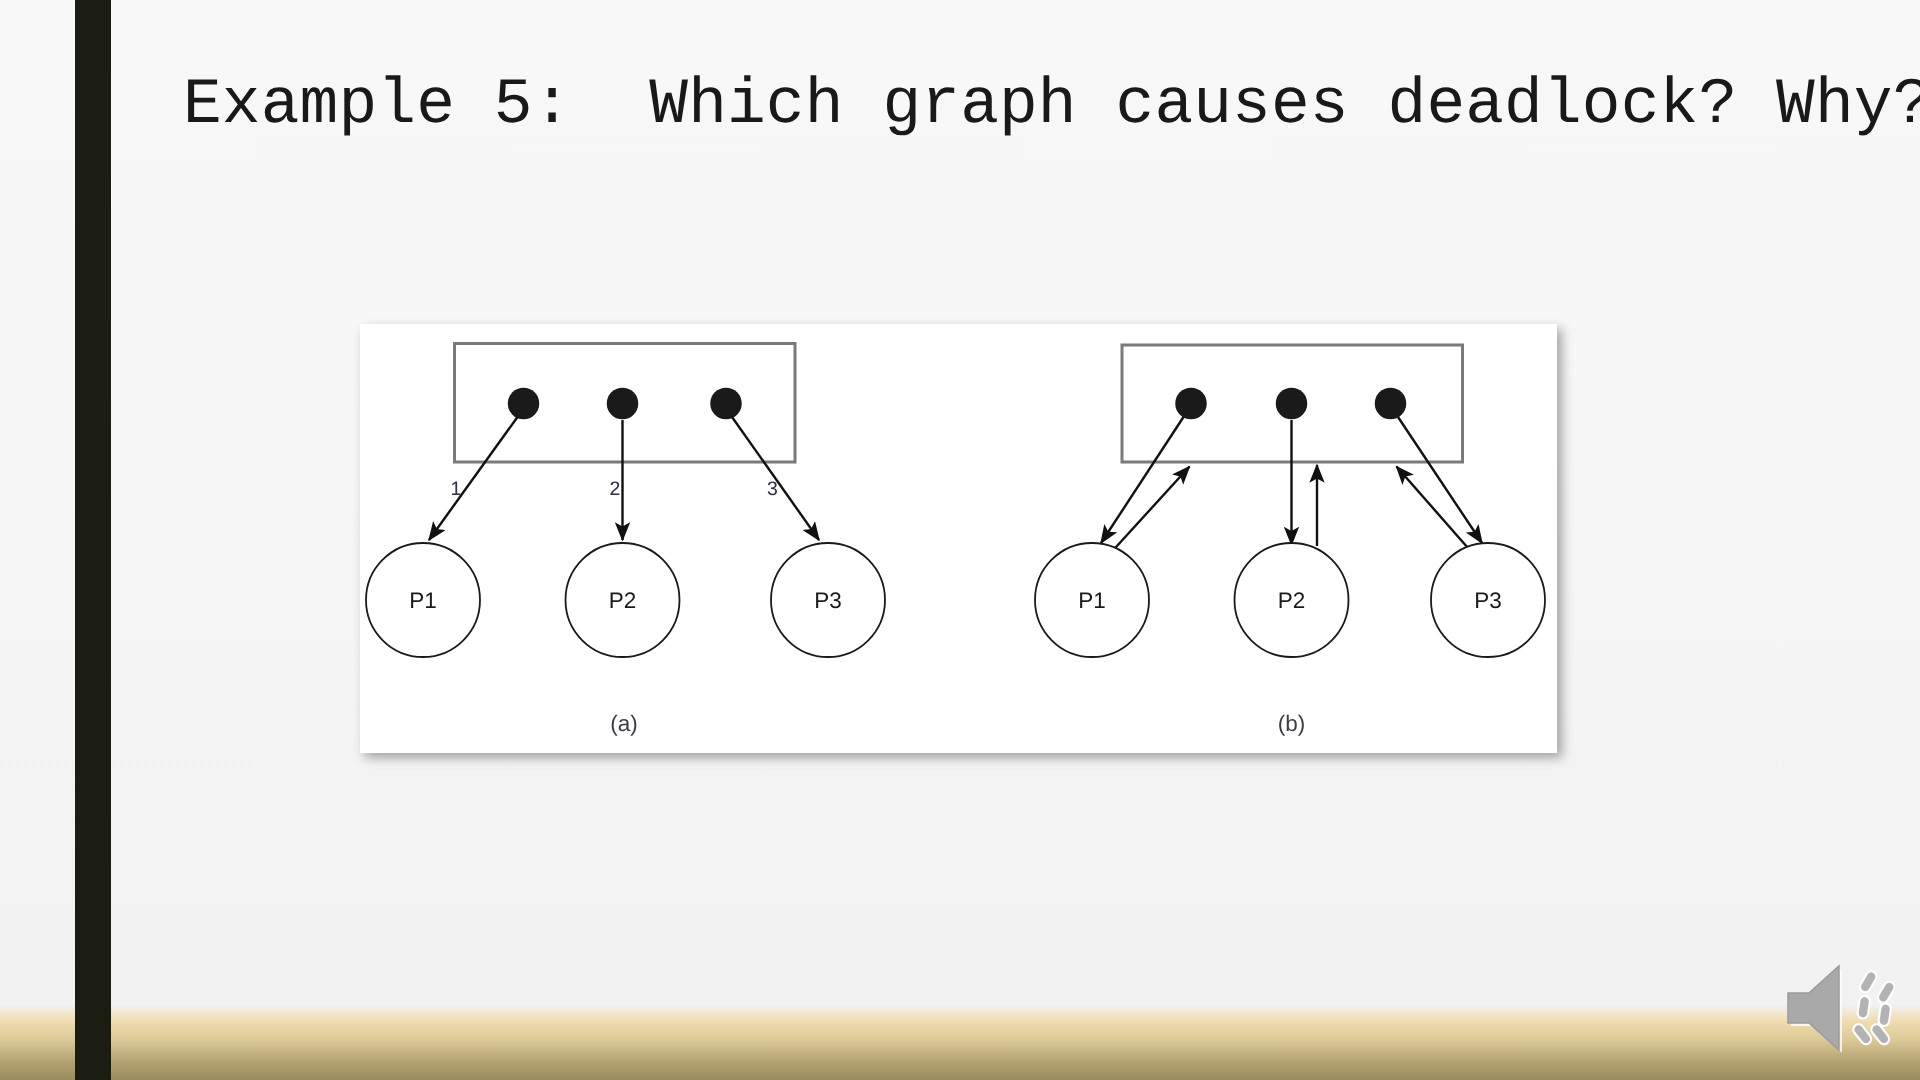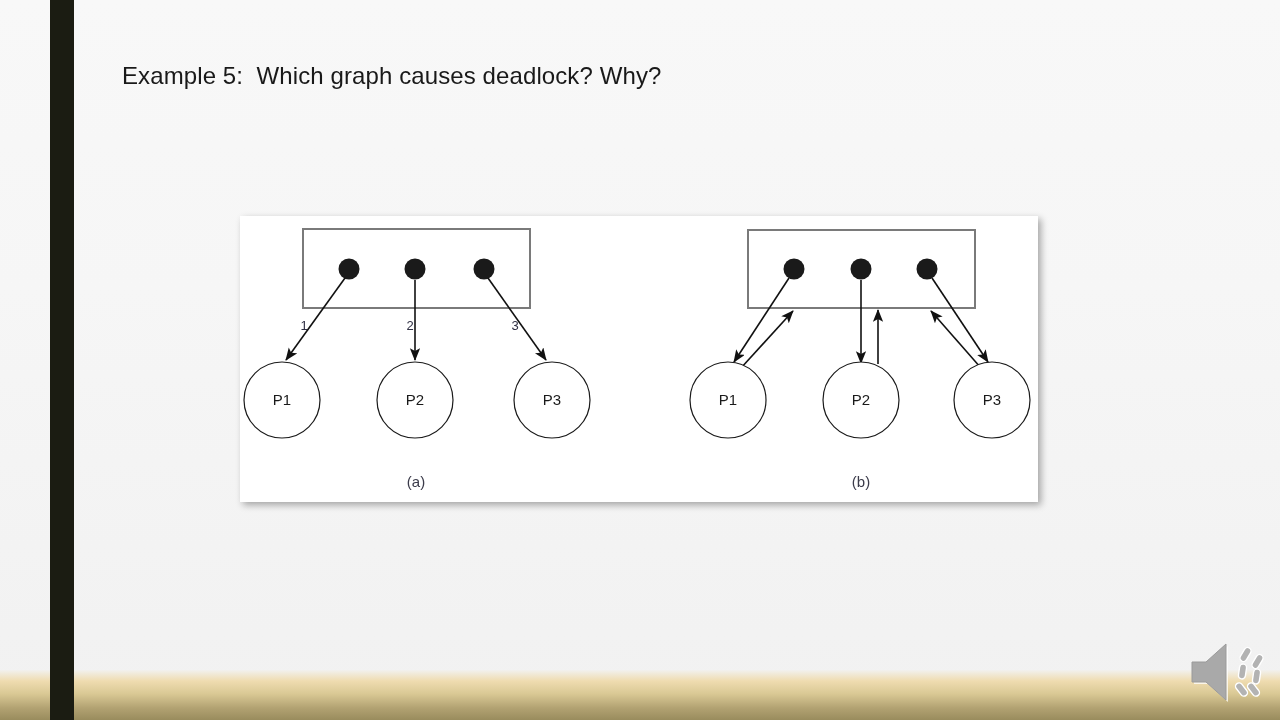--- a/index.html
+++ b/index.html
@@ -37,27 +37,27 @@
     top: 670px;
     width: 1280px;
     height: 50px;
     background: linear-gradient(180deg, #f2f1ee 0%, #efdcb0 22%, #d9c894 48%, #b2a272 76%, #998c5d 100%);
     z-index: 4;
   }
   
   #title {
     position: absolute;
     left: 122px;
-    top: 62px;
+    top: 44px;
     width: 1000px;
-    font-size: 24px;
+    font-size: 43px;
     line-height: 1.2;
     color: #191919;
     letter-spacing: 0.1px;
-    font-family: Liberation Sans, sans-serif;
+    font-family: Liberation Mono, monospace;
     white-space: pre;
   }
   
   #figure-panel {
     position: absolute;
     left: 240px;
     top: 216px;
     width: 798px;
     height: 286px;
     background: #ffffff;

